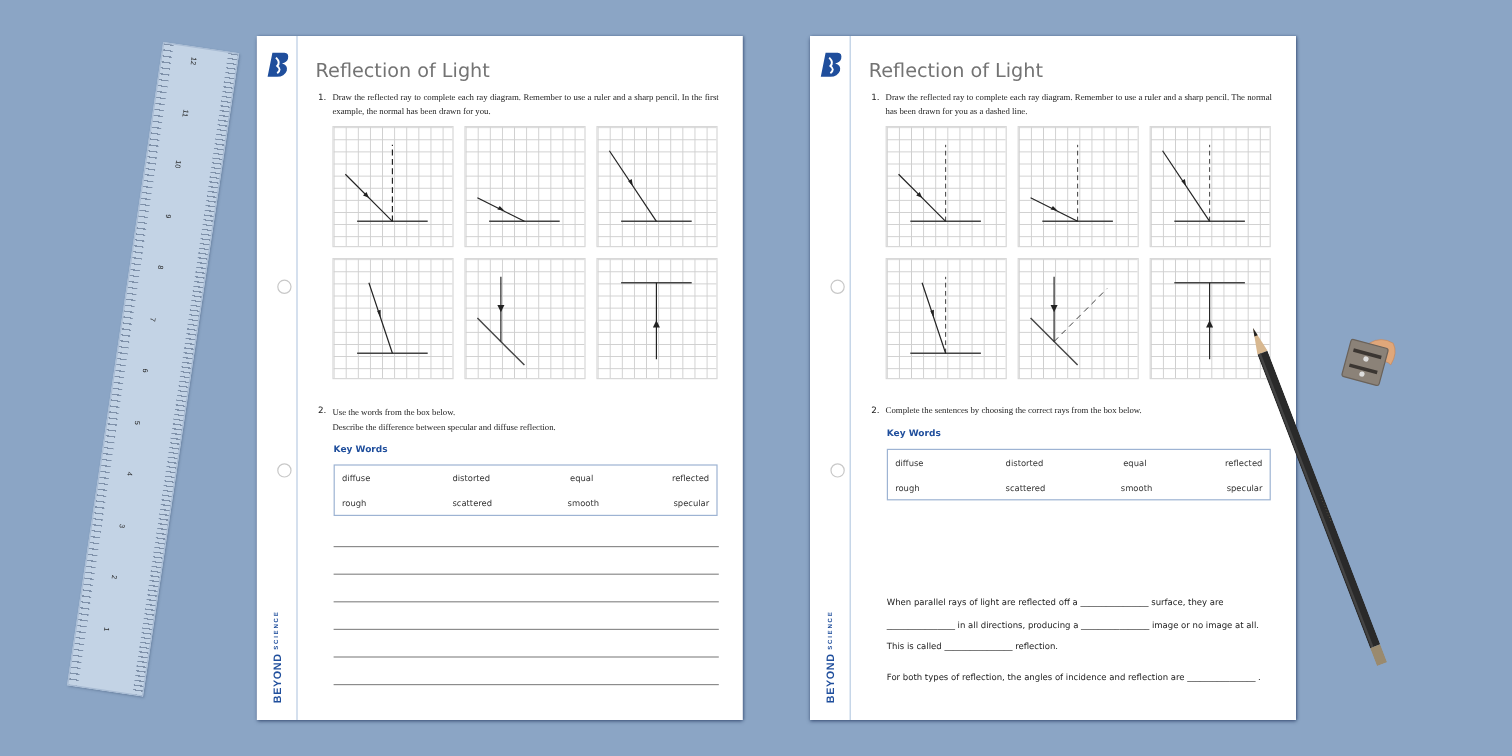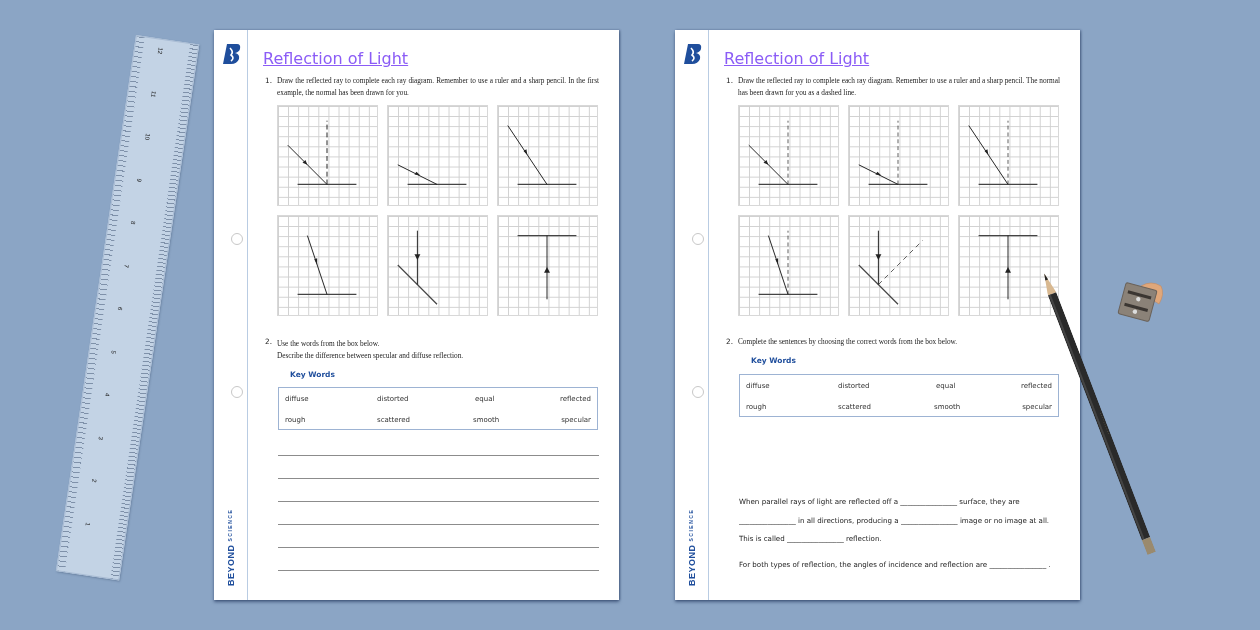--- a/index.html
+++ b/index.html
@@ -6,31 +6,31 @@
   body{width:1260px;height:630px;background:#8ba5c5;position:relative;overflow:hidden;font-family:"Liberation Sans",sans-serif;}
   .sheet{position:absolute;top:30px;width:405px;height:570px;background:#fff;box-shadow:0 2px 3px rgba(20,40,80,.55), 1px 0 2px rgba(20,40,80,.4);}
   .sheet.left{left:214px;}
   .sheet.right{left:675px;}
   .margin-line{position:absolute;left:33px;top:0;bottom:0;width:1px;background:#b9cce3;}
   .logo{position:absolute;left:8px;top:12px;width:20px;height:24px;}
   .hole{position:absolute;left:17px;width:10px;height:10px;border:1px solid #c8c8c8;border-radius:50%;background:#fff;}
   .brand{position:absolute;left:6px;bottom:14px;width:20px;height:90px;}
   .brand span{position:absolute;left:0;bottom:0;transform-origin:left bottom;transform:rotate(-90deg) translate(0,16px);white-space:nowrap;color:#1f4e9c;font-weight:bold;font-size:9px;letter-spacing:.5px;}
   .brand small{font-size:5px;letter-spacing:1.5px;margin-left:3px;vertical-align:2px;}
-  .title{position:absolute;left:49px;top:19px;font-size:16px;color:#8b5cf6;font-family:"DejaVu Sans",sans-serif;text-decoration:underline;}
+  .title{position:absolute;left:49px;top:19px;font-size:16px;color:#737373;font-family:"DejaVu Sans",sans-serif;}
   .q{position:absolute;left:51px;font-size:7.3px;color:#222;line-height:12px;font-family:"DejaVu Sans",sans-serif;}
   .q .num{position:absolute;left:0;}
   .q .txt{display:block;padding-left:12px;text-align:justify;font-family:Liberation Serif, serif;}
   .grids{position:absolute;left:63px;top:75px;width:322px;height:196px;}
   .grid{position:absolute;width:101px;height:101px;
     background-color:#fff;
     background-image:linear-gradient(#cfcfcf 1px,transparent 1px),linear-gradient(90deg,#cfcfcf 1px,transparent 1px);
     background-size:10.1px 10.1px;border:1px solid #d8d8d8;box-sizing:border-box;}
   .grid svg{position:absolute;left:0;top:0;width:100%;height:100%;}
-  .kw-title{position:absolute;left:76px;font-size:7.5px;font-weight:bold;color:#1f4e9c;font-family:"DejaVu Sans",sans-serif;}
+  .kw-title{position:absolute;left:64px;font-size:7.5px;font-weight:bold;color:#1f4e9c;font-family:"DejaVu Sans",sans-serif;}
   .kw-box{position:absolute;left:64px;width:320px;height:43px;border:1px solid #9db3d3;box-sizing:border-box;font-size:7px;color:#333;font-family:"DejaVu Sans",sans-serif;}
   .kw-row{position:absolute;left:6px;right:6px;height:12px;}
   .kw-row span{position:absolute;top:0;}
   .lines .ln{position:absolute;left:64px;width:321px;height:1px;background:#8c8c8c;}
   .para{position:absolute;left:64px;width:324px;font-size:7.1px;color:#222;line-height:18.5px;font-family:"DejaVu Sans",sans-serif;}
   .ruler{position:absolute;left:88px;top:35px;width:62px;height:540px;background:rgba(205,218,234,.85);border:1px solid #a9bcd4;transform-origin:0 0;transform:translate(48px,0) rotate(8.5deg);box-shadow:1px 1px 2px rgba(40,60,90,.3);
     background-image:repeating-linear-gradient(0deg,transparent 0,transparent 4px,rgba(70,90,120,.55) 4px,rgba(70,90,120,.55) 5px);
     background-size:8px 100%;background-repeat:repeat-y;}
   .ruler::after{content:"";position:absolute;right:0;top:0;width:8px;height:100%;background-image:repeating-linear-gradient(0deg,transparent 0,transparent 3px,rgba(70,90,120,.55) 3px,rgba(70,90,120,.55) 4px);}
   .ruler .mk{position:absolute;font-size:6px;color:#222;transform:rotate(90deg);}
@@ -214,21 +214,21 @@
       <svg viewBox="0 0 101 101">
           <line x1="20" y1="20" x2="80" y2="20" stroke="#444" stroke-width="1.2"></line>
           <line x1="50" y1="20" x2="50" y2="85" stroke="#222" stroke-width="1"></line>
           <polygon points="50,52 47,58 53,58" fill="#222"></polygon>
         </svg>
     </div>
   </div>
 
   <div class="q" style="top:306px;width:334px;">
     <span class="num">2.</span>
-    <span class="txt">Complete the sentences by choosing the correct words from the box below.</span>
+    <span class="txt">Complete the sentences by choosing the correct rays from the box below.</span>
   </div>
 
   <div class="kw-title" style="top:326px;">Key Words</div>
   <div class="kw-box" style="top:344px;">
     <div class="kw-row" style="top:7px;">
       <span style="left:0;">diffuse</span>
       <span style="left:92px;">distorted</span>
       <span style="left:190px;">equal</span>
       <span style="right:0;">reflected</span>
     </div>

